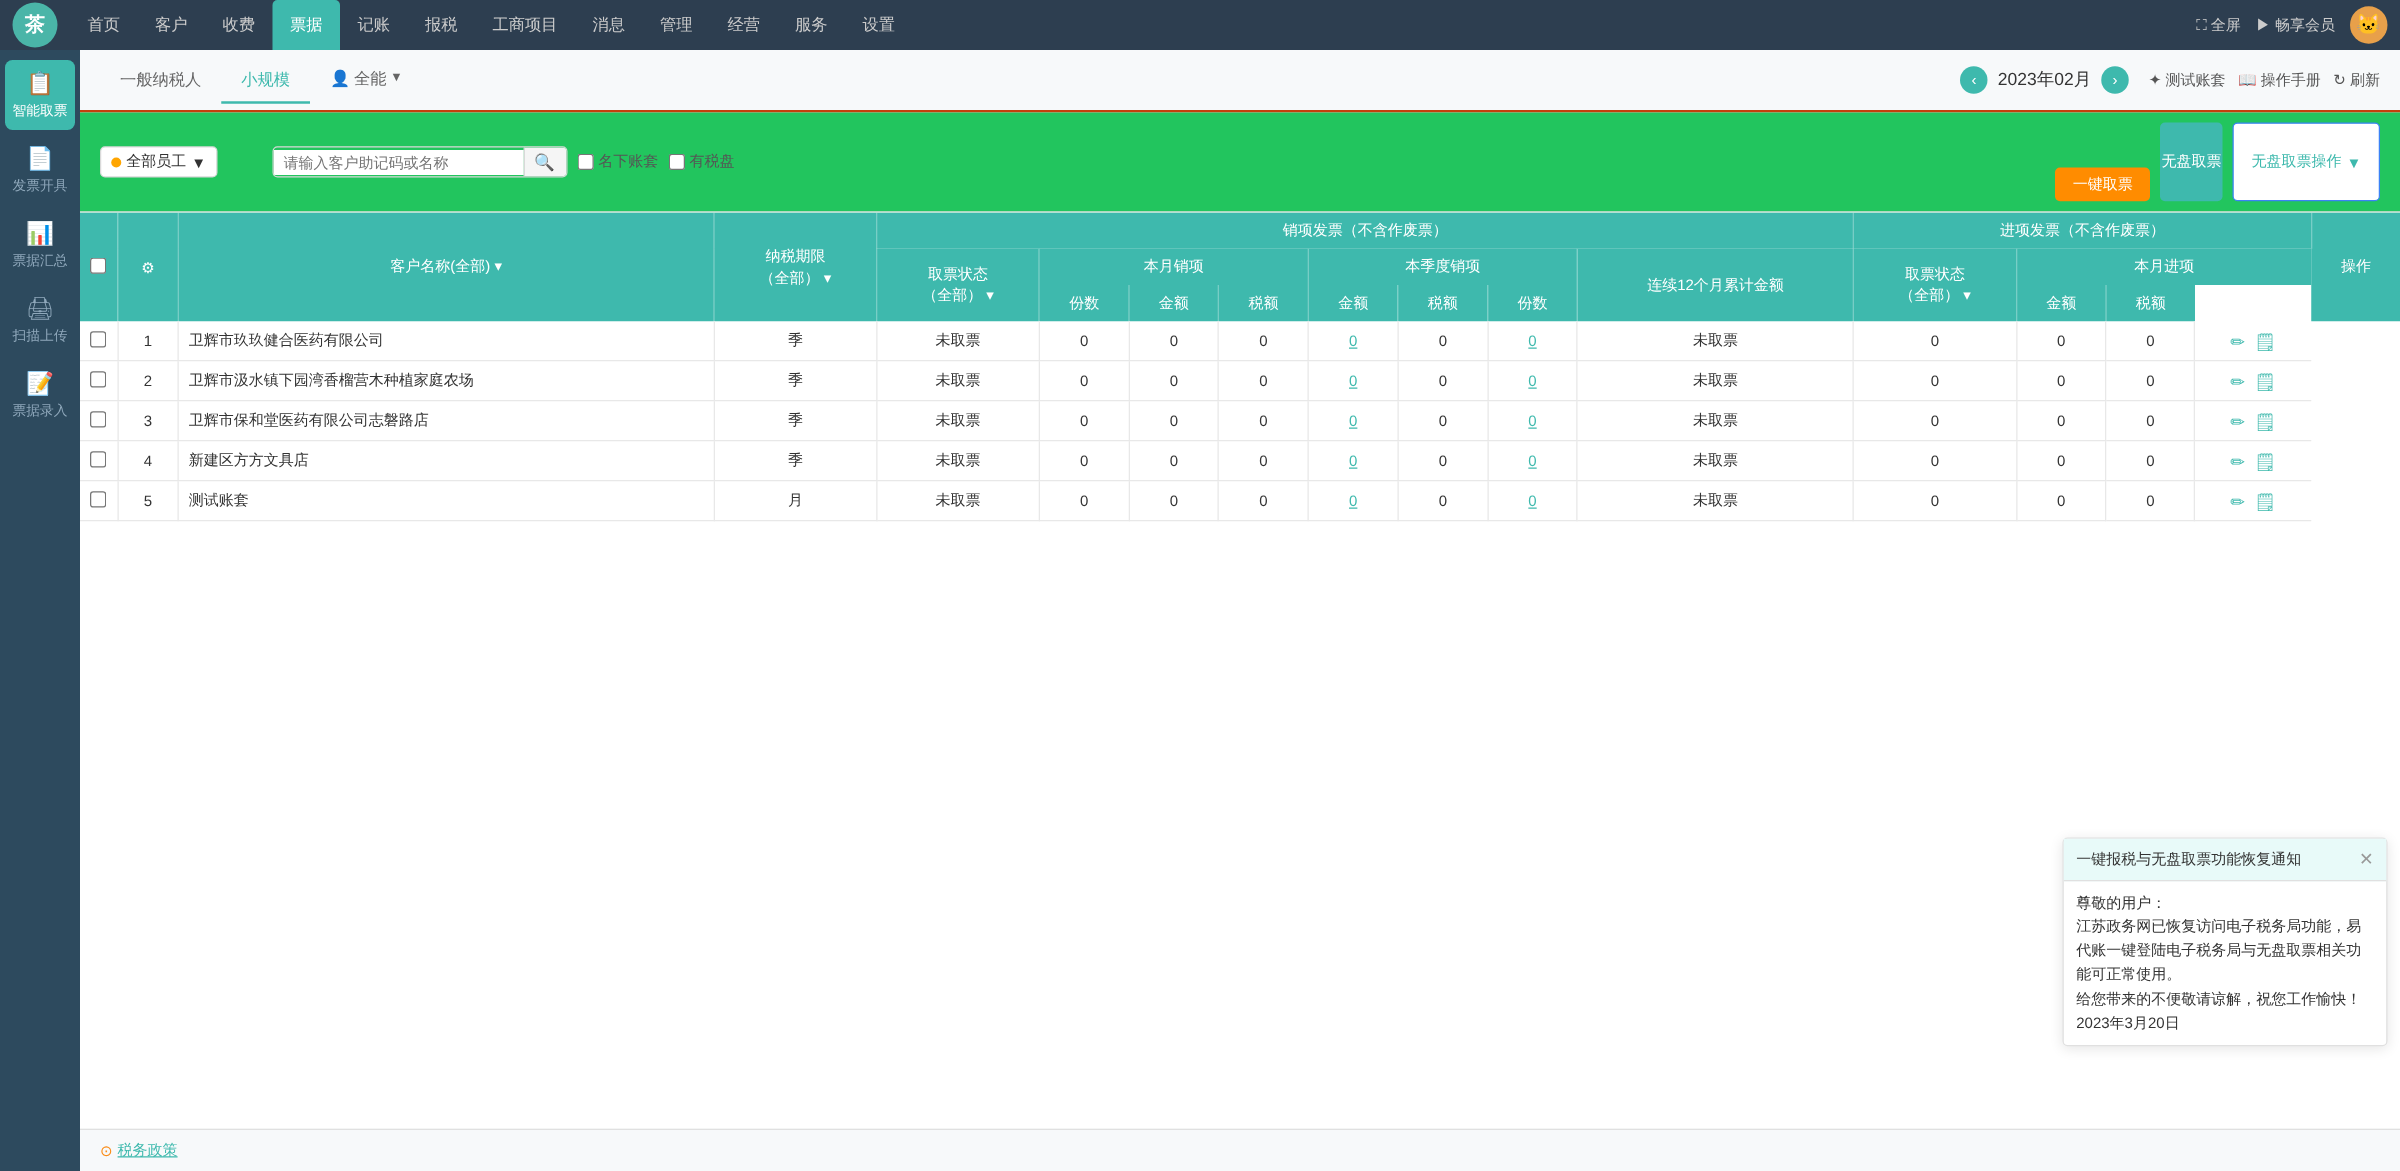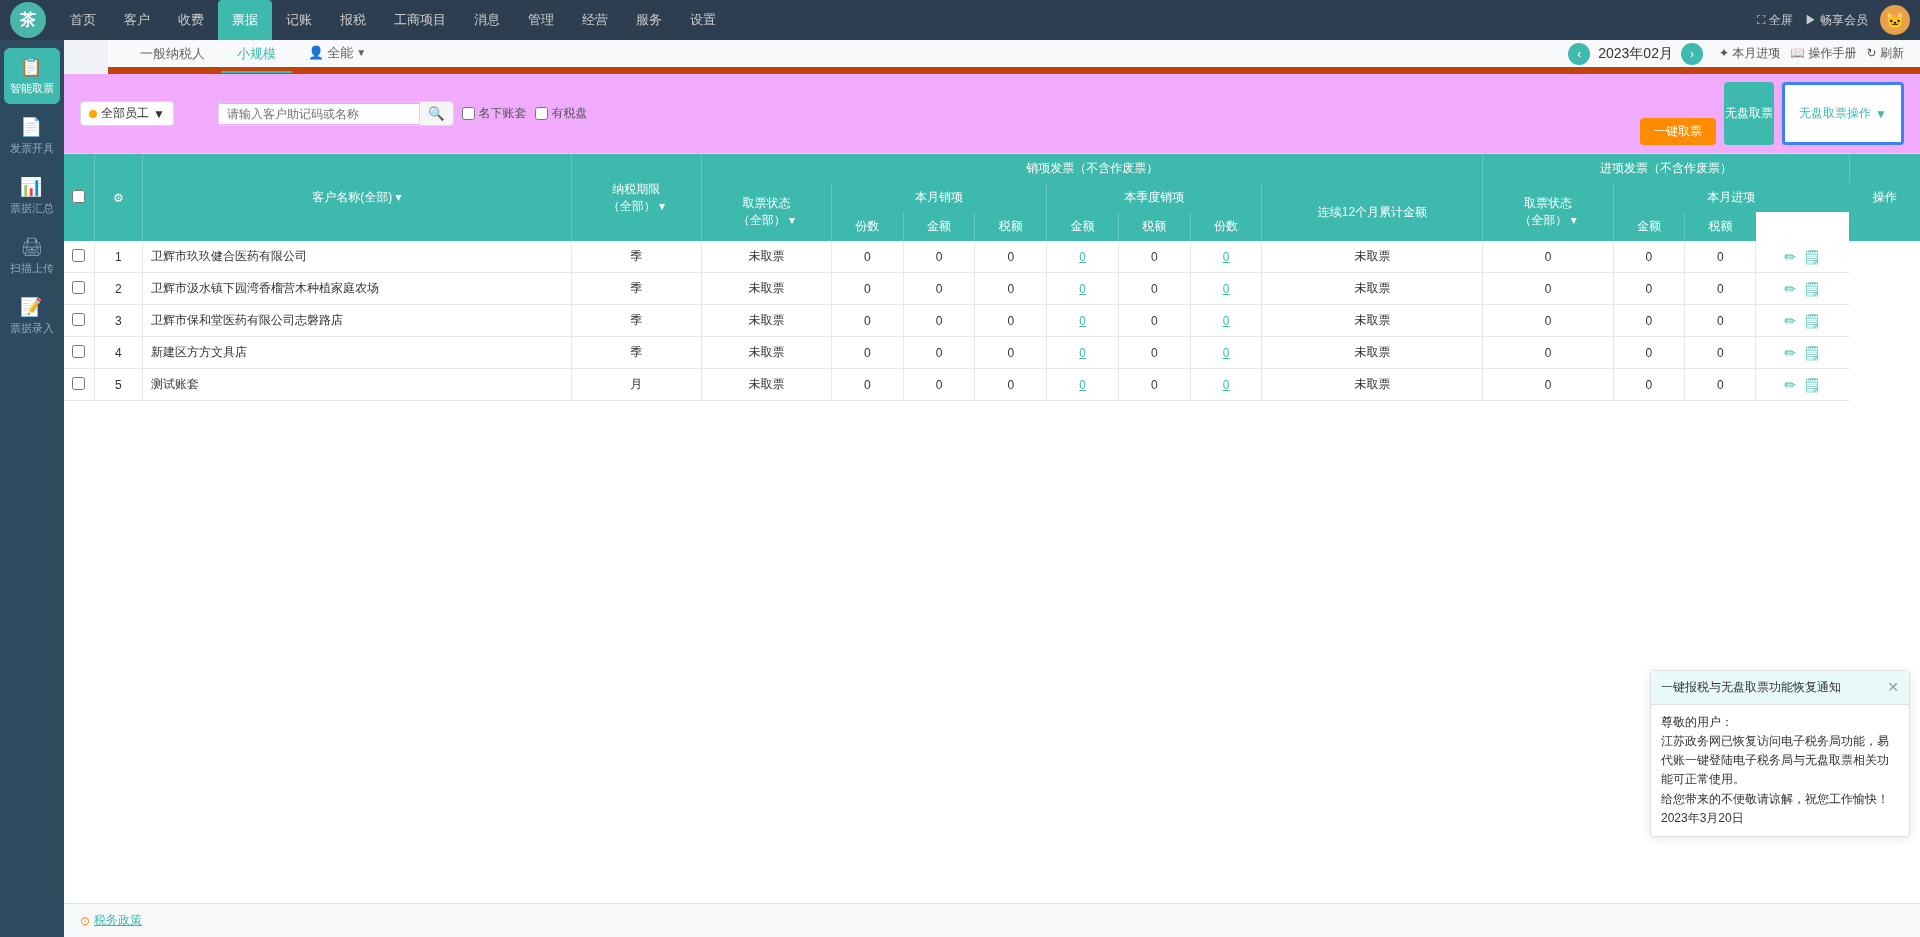--- a/index.html
+++ b/index.html
@@ -46,22 +46,22 @@
     }
     .sidebar-item.active { background: #3eb9ad; color: white; }
     .sidebar-icon { font-size: 18px; }
 
     
     .main { flex: 1; display: flex; flex-direction: column; overflow: hidden; background: #f0f2f5; }
 
     
     .sub-tabs {
       display: flex; align-items: center;
-      background: #f7f9fa; border-bottom: 7px solid #c2410c;
-      padding: 0 16px; height: 34px; gap: 0; margin-left: 44px;
+      background: #f7f9fa; border-bottom: 2px solid #c2410c;
+      padding: 0 16px; height: 50px; gap: 0;
     }
     .sub-tab {
       padding: 0 16px; height: 38px; line-height: 38px;
       cursor: pointer; color: #666; font-size: 13px; border-bottom: 2px solid transparent;
     }
     .sub-tab.active { color: #3eb9ad; border-bottom: 2px solid #3eb9ad; font-weight: 500; }
 
     .period-nav {
       display: flex; align-items: center; gap: 8px;
       margin-left: auto; color: #333; font-size: 14px; font-weight: 500;
@@ -73,21 +73,21 @@
     }
 
     .sub-tabs-right {
       display: flex; align-items: center; gap: 10px; margin-left: 16px; font-size: 12px;
     }
     .sub-tabs-right span { cursor: pointer; color: #555; }
 
     
     .toolbar {
       display: flex; align-items: center;
-      background: #f0abfc; padding: 8px 16px;
+      background: #22c55e; padding: 8px 16px;
       border-bottom: 1px solid #e0e0e0; gap: 8px;
     }
     .toolbar-group { display: flex; align-items: center; gap: 6px; }
     .select-box {
       display: flex; align-items: center; gap: 4px;
       border: 1px solid #d9d9d9; border-radius: 4px;
       padding: 3px 8px; background: white; cursor: pointer;
       font-size: 12px; color: #333;
     }
     .select-box .dot { width: 8px; height: 8px; background: #ffa500; border-radius: 50%; }
@@ -104,21 +104,21 @@
       background: #f5f5f5; border: none; border-left: 1px solid #d9d9d9;
       padding: 4px 8px; cursor: pointer; color: #666;
     }
     .checkbox-label { display: flex; align-items: center; gap: 4px; cursor: pointer; font-size: 12px; color: #555; }
     .checkbox-label input { cursor: pointer; }
 
     .toolbar-right { margin-left: auto; display: flex; gap: 8px; }
     .btn-primary { background: #ff8c00; color: white; border: none; border-radius: 4px; padding: 5px 14px; cursor: pointer; font-size: 12px; margin-top: 36px; }
     .btn-danger { background: #3eb9ad; color: white; border: none; border-radius: 4px; padding: 5px 1px; cursor: pointer; font-size: 12px; }
     .btn-dropdown {
-      background: white; color: #3eb9ad; border: 3px solid #3b82f6;
+      background: white; color: #3eb9ad; border: 1px solid #3b82f6;
       border-radius: 4px; padding: 5px 14px; cursor: pointer; font-size: 12px;
       display: flex; align-items: center; gap: 4px;
     }
 
     
     .table-container { flex: 1; overflow: auto; background: white; }
     table { width: 100%; border-collapse: collapse; }
     thead tr th {
       background: #3eb9ad; color: white; padding: 6px 8px;
       font-size: 12px; font-weight: normal; text-align: center;
@@ -221,21 +221,21 @@
         <span>👤</span> 全能 <span style="font-size:10px;">▼</span>
       </div>
 
       <div class="period-nav">
         <button class="period-btn">‹</button>
         <span>2023年02月</span>
         <button class="period-btn">›</button>
       </div>
 
       <div class="sub-tabs-right">
-        <span>✦ 本月进项</span>
+        <span>✦ 测试账套</span>
         <span>📖 操作手册</span>
         <span>↻ 刷新</span>
       </div>
     </div>
 
     <div class="toolbar">
       <div class="toolbar-group">
         <div class="select-box">
           <span class="dot"></span>
           <span>全部员工</span>

